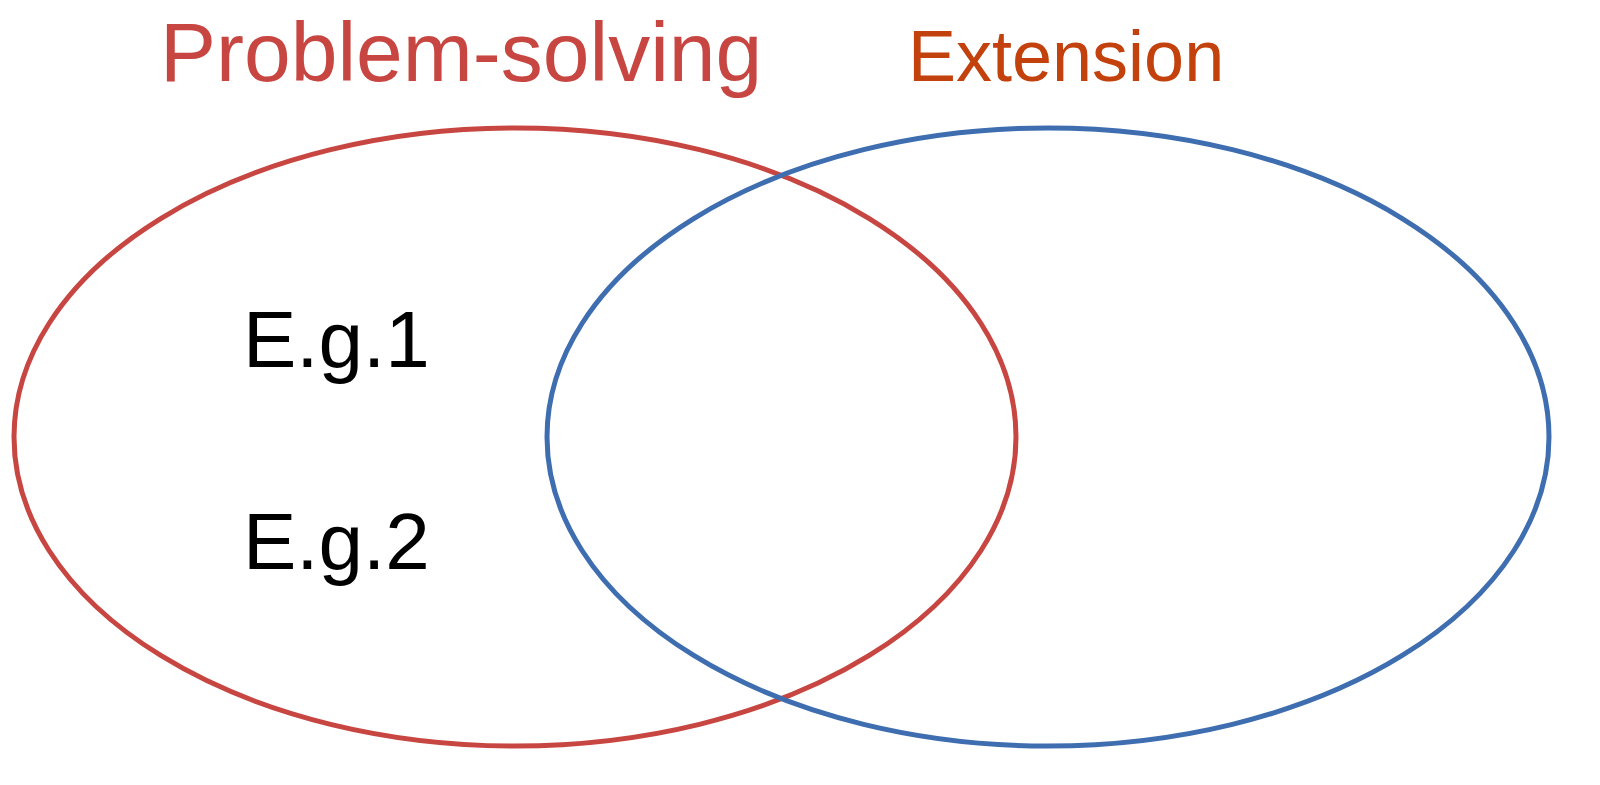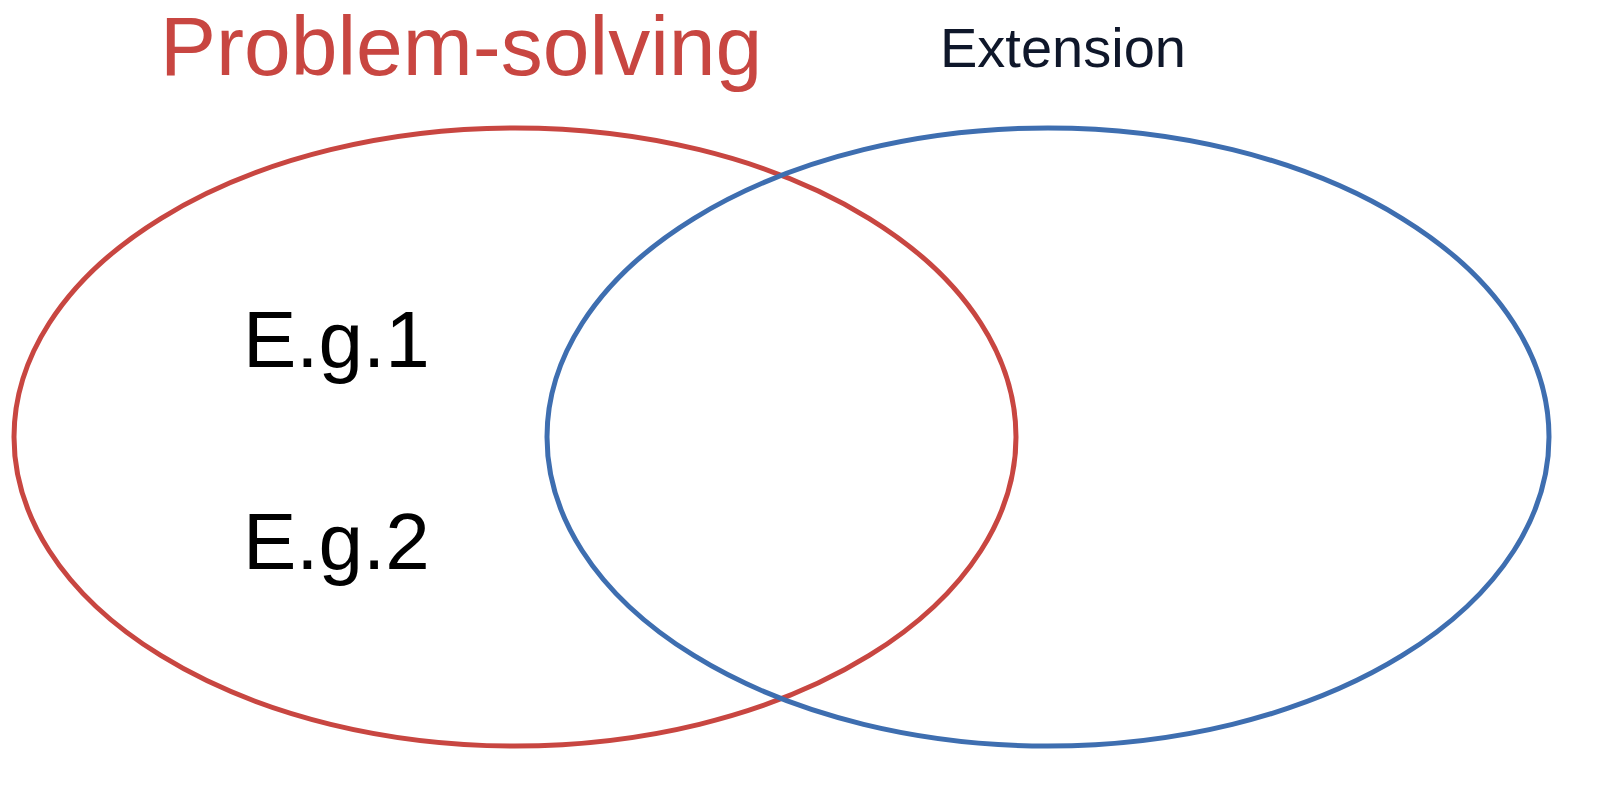--- a/index.html
+++ b/index.html
@@ -1,20 +1,20 @@
 <!DOCTYPE html>
 <html><head>
 <meta charset="utf-8">
 <style>
   html, body { margin: 0; padding: 0; background: #ffffff; }
   body { width: 1600px; height: 785px; position: relative; overflow: hidden; font-family: "Liberation Sans", sans-serif; }
   svg.venn { position: absolute; left: 0; top: 0; }
   .label { position: absolute; font-family: "Liberation Sans", sans-serif; white-space: nowrap; line-height: 1; }
-  .title-left { left: 160px; top: 4px; font-size: 84px; color: #c84641; text-align: right; }
-  .title-right { left: 940px; top: 20px; font-size: 56px; color: #0f172a; }
+  .title-left { left: 160px; top: 10px; font-size: 84px; color: #c84641; text-align: right; }
+  .title-right { left: 908px; top: 20px; font-size: 72px; color: #c2410c; }
   .eg { left: 243px; font-size: 80px; color: #000000; }
   .eg1 { top: 300px; text-align: center; }
   .eg2 { top: 458px; margin-top: 44px; }
 </style>
 </head>
 <body>
 
 <svg class="venn" width="1600" height="785">
   <ellipse cx="515" cy="437" rx="501" ry="309" fill="none" stroke="#c84641" stroke-width="5"></ellipse>
   <ellipse cx="1048" cy="437" rx="501" ry="309" fill="none" stroke="#3e6eb0" stroke-width="5"></ellipse>

